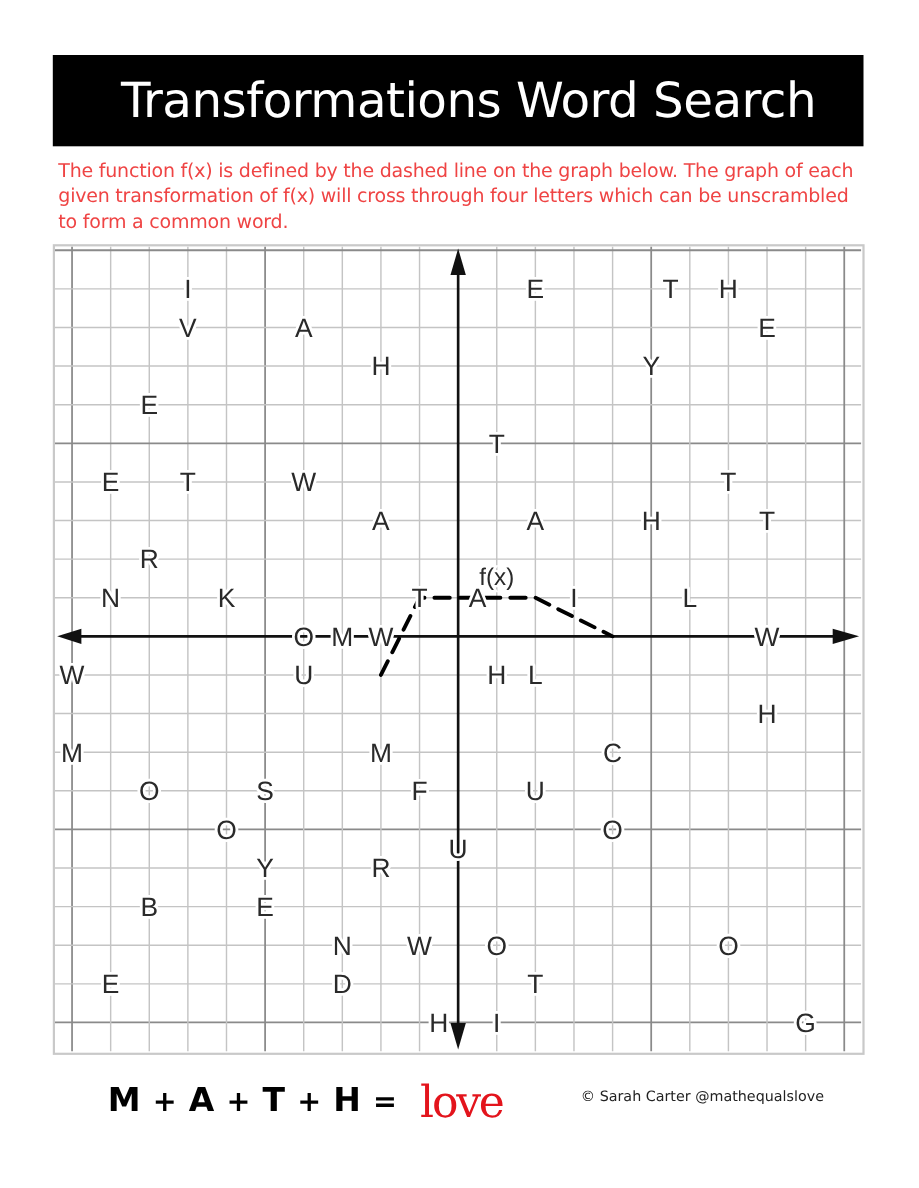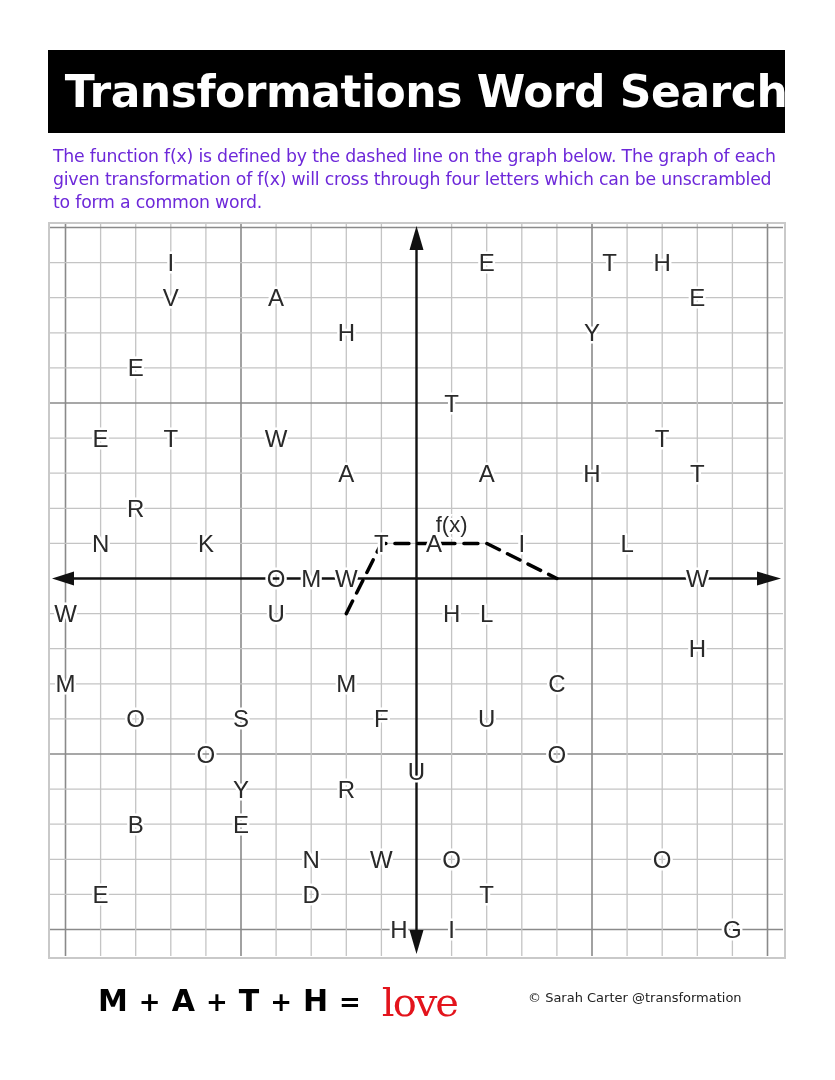--- a/index.html
+++ b/index.html
@@ -1,19 +1,19 @@
 <!DOCTYPE html>
 <html><head>
 <meta charset="utf-8">
 <style>
   html, body { margin: 0; padding: 0; background: #ffffff; }
   body { width: 835px; height: 1080px; position: relative; overflow: hidden; font-family: "DejaVu Sans", sans-serif; color: #222; }
   .title-bar { position: absolute; left: 48px; top: 50px; width: 737px; height: 83px; background: #000; display: flex; align-items: center; justify-content: center; }
-  .title-text { color: #fff; font-family: "DejaVu Sans", sans-serif; font-weight: bold; font-size: 44px; letter-spacing: -0.5px; white-space: nowrap; margin-left: 19px; }
-  .instructions { position: absolute; left: 53px; top: 145px; width: 740px; font-family: "DejaVu Sans", sans-serif; font-size: 17.3px; line-height: 23px; color: #6d28d9; letter-spacing: -0.2px; }
+  .title-text { color: #fff; font-family: "DejaVu Sans", sans-serif; font-weight: normal; font-size: 44px; letter-spacing: -0.5px; white-space: nowrap; margin-left: 19px; }
+  .instructions { position: absolute; left: 53px; top: 145px; width: 740px; font-family: "DejaVu Sans", sans-serif; font-size: 17.3px; line-height: 23px; color: #ef4444; letter-spacing: -0.2px; }
   .graph-frame { position: absolute; left: 48px; top: 222px; width: 738px; height: 737px; box-sizing: border-box; border: 2.5px solid #c9c9c9; background: #fff; }
   .graph-svg { position: absolute; left: 0; top: 0; }
   .footer { position: absolute; left: 98px; top: 975px; height: 50px; display: flex; align-items: center; }
   .equation { font-family: "DejaVu Sans", sans-serif; font-weight: bold; font-size: 30px; color: #000; letter-spacing: 1px; white-space: nowrap; text-align: right; }
   .equation .op { font-size: 26px; margin: 0 10px; }
   .love-word { font-family: "DejaVu Serif", serif; font-size: 40px; color: #e3141c; margin-left: 10px; letter-spacing: -2px; position: relative; top: 2px; }
   .credit { position: absolute; left: 528px; top: 990px; font-family: "DejaVu Sans", sans-serif; font-size: 13px; color: #222; white-space: nowrap; }
 </style>
 </head>
 <body>
@@ -144,13 +144,13 @@
   </svg>
 </div>
 
 <div class="footer">
   <span class="equation">
     <span>M</span><span class="op">+</span><span>A</span><span class="op">+</span><span>T</span><span class="op">+</span><span>H</span><span class="op">=</span>
   </span>
   <span class="love-word">love</span>
 </div>
 
-<div class="credit">© Sarah Carter @transformation</div>
+<div class="credit">© Sarah Carter @mathequalslove</div>
 
 </body></html>

